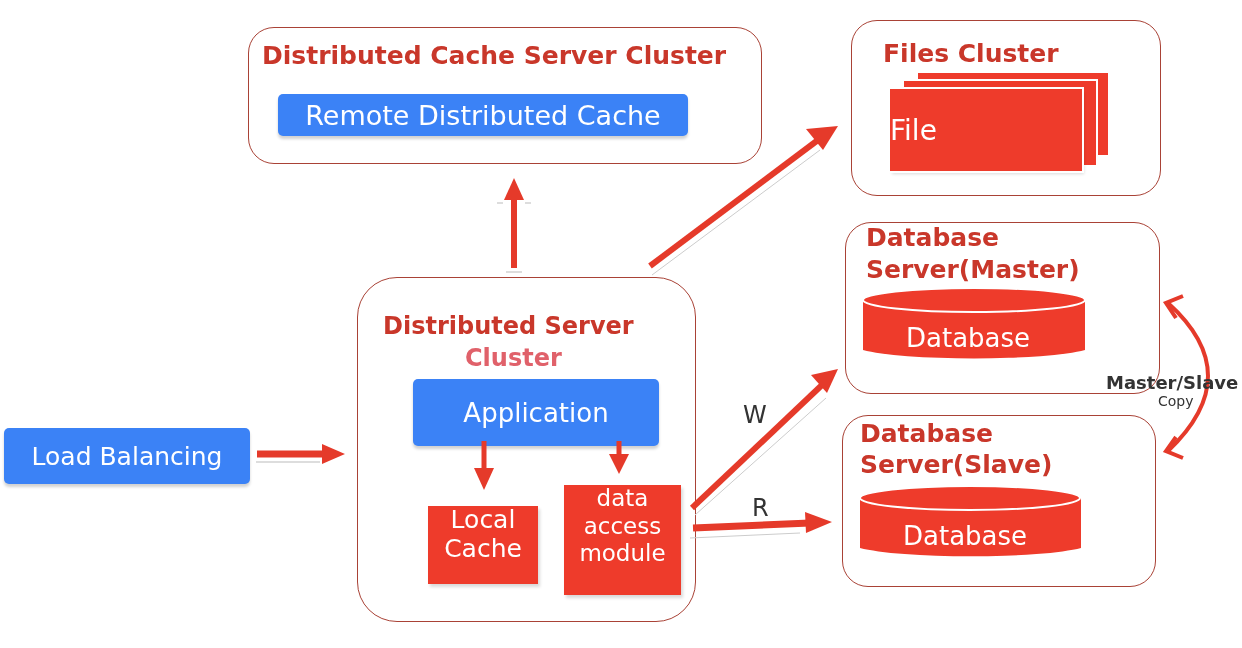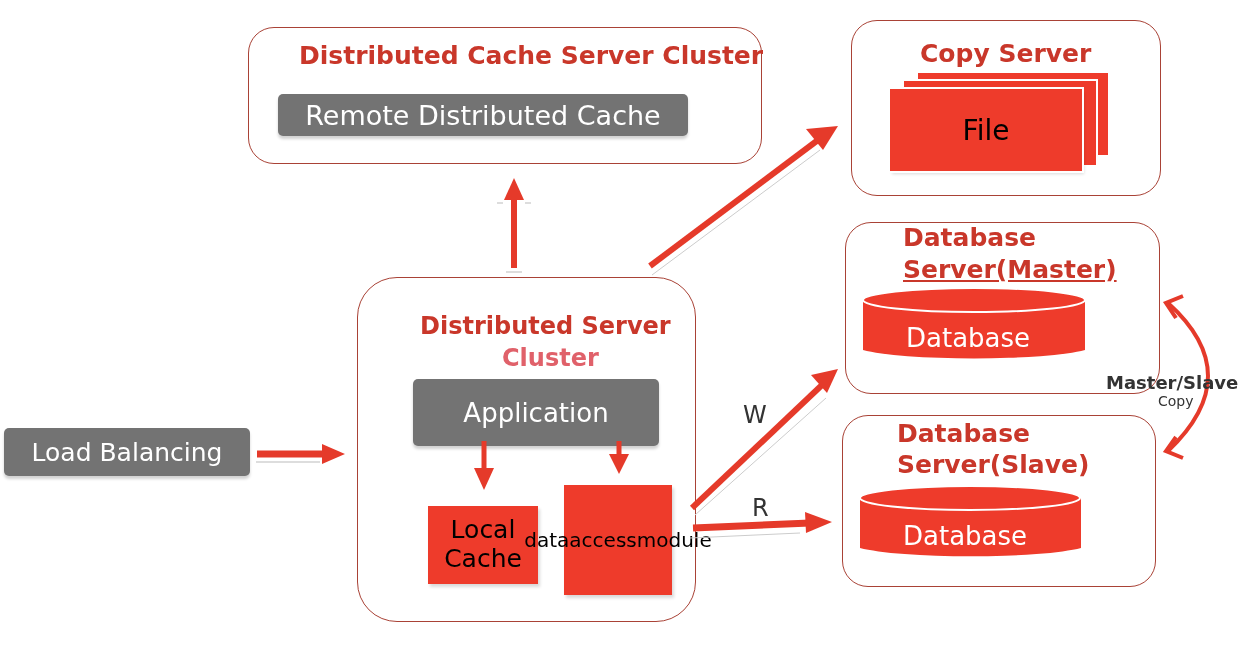--- a/index.html
+++ b/index.html
@@ -1,66 +1,66 @@
 <!DOCTYPE html>
 <html><head>
 <meta charset="utf-8">
 <style>
   html, body { margin: 0; padding: 0; background: #ffffff; }
   body { width: 1242px; height: 648px; position: relative; overflow: hidden;
          font-family: "DejaVu Sans", sans-serif; }
   .panel { position: absolute; border: 1.5px solid #a94236; border-radius: 26px; background: #fff; box-sizing: border-box; }
-  .title { position: absolute; color: #c9372a; font-weight: bold; font-family: "DejaVu Sans", sans-serif; line-height: 1.12; margin-left: 37px; }
-  .pink { position: absolute; background: #737373; color: #fff; border-radius: 5px; box-shadow: 0 3px 3px rgba(0,0,0,0.18); display: flex; align-items: center; justify-content: center; font-family: "DejaVu Sans", sans-serif; }
-  .red { position: absolute; background: #ee3b2b; color: #000000; display: flex; align-items: center; justify-content: center; text-align: center; box-shadow: 2px 3px 3px rgba(0,0,0,0.15); font-family: "DejaVu Sans", sans-serif; }
+  .title { position: absolute; color: #c9372a; font-weight: bold; font-family: "DejaVu Sans", sans-serif; line-height: 1.12; }
+  .pink { position: absolute; background: #3b82f6; color: #fff; border-radius: 5px; box-shadow: 0 3px 3px rgba(0,0,0,0.18); display: flex; align-items: center; justify-content: center; font-family: "DejaVu Sans", sans-serif; }
+  .red { position: absolute; background: #ee3b2b; color: #ffffff; display: flex; align-items: center; justify-content: flex-start; text-align: center; box-shadow: 2px 3px 3px rgba(0,0,0,0.15); font-family: "DejaVu Sans", sans-serif; }
   .lbl { position: absolute; font-family: "DejaVu Sans", sans-serif; }
   svg.arrows { position: absolute; left: 0; top: 0; }
 </style>
 </head>
 <body>
 
 <div class="panel" style="left:248px;top:27px;width:514px;height:137px;"></div>
 <div class="title" style="left:262px;top:42px;font-size:25px;">Distributed Cache Server Cluster</div>
 <div class="pink" style="left:278px;top:94px;width:410px;height:42px;font-size:27px;">
   <span>Remote Distributed Cache</span>
 </div>
 
 <div class="panel" style="left:851px;top:20px;width:310px;height:176px;"></div>
-<div class="title" style="left:883px;top:40px;font-size:25px;">Copy Server</div>
+<div class="title" style="left:883px;top:40px;font-size:25px;">Files Cluster</div>
 <div class="red" style="left:918px;top:73px;width:190px;height:82px;box-shadow:none;"></div>
 <div class="red" style="left:904px;top:81px;width:192px;height:84px;box-shadow:none;outline:2px solid #fff;"></div>
 <div class="red" style="left:890px;top:89px;width:192px;height:82px;font-size:28px;outline:2px solid #fff;">
   <span>File</span>
 </div>
 
 <div class="panel" style="left:845px;top:222px;width:315px;height:172px;"></div>
 <div class="title" style="left:866px;top:224px;font-size:25px;">Database</div>
-<div class="title" style="left:866px;top:256px;font-size:25px;text-decoration:underline;">Server(Master)</div>
+<div class="title" style="left:866px;top:256px;font-size:25px;">Server(Master)</div>
 
 <div class="panel" style="left:842px;top:415px;width:314px;height:172px;"></div>
 <div class="title" style="left:860px;top:420px;font-size:25px;">Database</div>
 <div class="title" style="left:860px;top:451px;font-size:25px;text-align:center;">Server(Slave)</div>
 
 <div class="panel" style="left:357px;top:277px;width:339px;height:345px;border-radius:40px;"></div>
 <div class="title" style="left:383px;top:313px;font-size:24px;">Distributed Server</div>
 <div class="title" style="left:465px;top:345px;font-size:24px;color:#e0616a;">Cluster</div>
 <div class="pink" style="left:413px;top:379px;width:246px;height:67px;font-size:26px;">
   <span>Application</span>
 </div>
 <div class="red" style="left:428px;top:506px;width:110px;height:78px;font-size:25px;flex-direction:column;line-height:1.15;">
   <span>Local</span>
   <span>Cache</span>
 </div>
-<div class="red" style="left:564px;top:485px;width:108px;height:110px;font-size:20px;flex-direction:row;line-height:1.2;">
+<div class="red" style="left:564px;top:485px;width:117px;height:110px;font-size:23px;flex-direction:column;line-height:1.2;">
   <span>data</span>
   <span>access</span>
   <span>module</span>
 </div>
 
-<div class="pink" style="left:4px;top:428px;width:246px;height:48px;font-size:25px;text-align:right;">
+<div class="pink" style="left:4px;top:428px;width:246px;height:56px;font-size:25px;text-align:right;">
   <span>Load Balancing</span>
 </div>
 
 <svg class="arrows" width="1242" height="648">
   <defs>
     <marker id="ah" viewBox="0 0 10 10" refX="5" refY="5" markerWidth="4" markerHeight="4" orient="auto-start-reverse">
       <path d="M0,0 L10,5 L0,10 z" fill="#e53a2a"></path>
     </marker>
   </defs>
 

